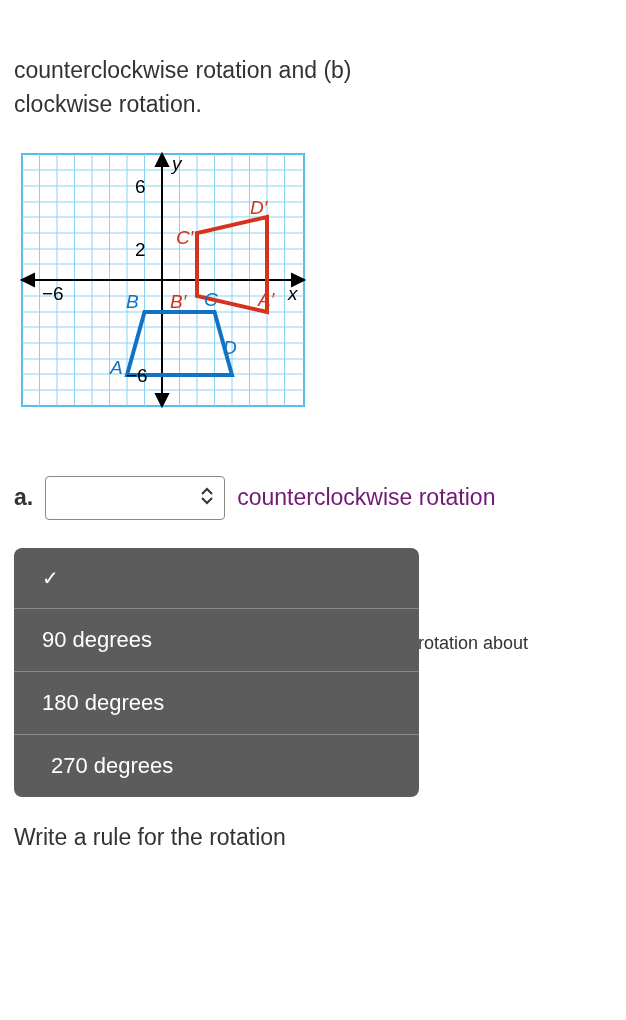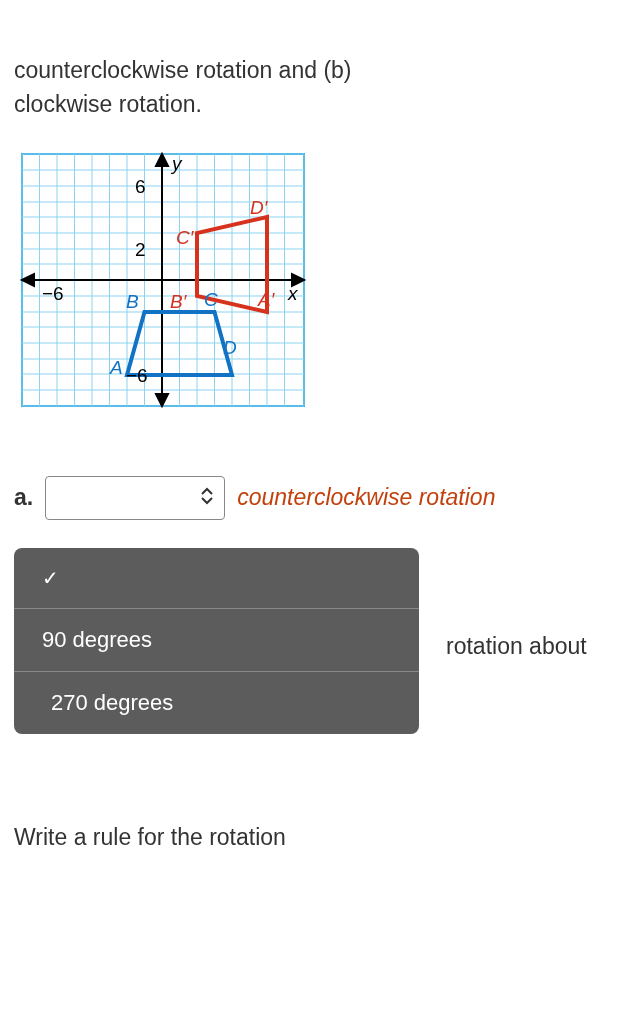--- a/index.html
+++ b/index.html
@@ -32,43 +32,43 @@
     align-items: center;
     padding: 0 36px 0 10px;
   }
   .selectbox .spinner {
     position: absolute;
     right: 10px;
     font-size: 18px;
     color: #444;
     line-height: 1;
   }
-  .suffix { color: #c2410c; font-style: italic; }
+  .suffix { color: #701a75; }
   .dropdown {
     position: relative;
     width: 405px;
     background: #5c5c5c;
     border-radius: 8px;
     color: #fff;
     margin-bottom: 0;
     z-index: 2;
   }
   .dropdown .check-row, .dropdown .opt {
     padding: 18px 28px;
     border-bottom: 1px solid #888;
     font-size: 22px;
   }
   .dropdown .opt:last-child { border-bottom: none; margin-left: 9px; }
   .dropdown .check-row { font-size: 20px; }
   .behind-text {
     position: absolute;
-    left: 432px;
+    left: 404px;
     top: 85px;
     color: #333;
-    font-size: 23px;
+    font-size: 18px;
     z-index: 1;
   }
   .dd-container { position: relative; height: 260px; }
   .footer-line { margin-top: 16px; }
 </style>
 </head>
 <body>
 
 <div class="question">
   <br>
@@ -178,19 +178,22 @@
 
 <div class="dd-container">
   <div class="dropdown">
     <div class="check-row">
       <span>✓</span>
     </div>
     <div class="opt">
       <span>90 degrees</span>
     </div>
     <div class="opt">
+      <span>180 degrees</span>
+    </div>
+    <div class="opt">
       <span>270 degrees</span>
     </div>
   </div>
   <div class="behind-text">rotation about</div>
 </div>
 
 <div class="footer-line">Write a rule for the rotation</div>
 
 </body></html>

